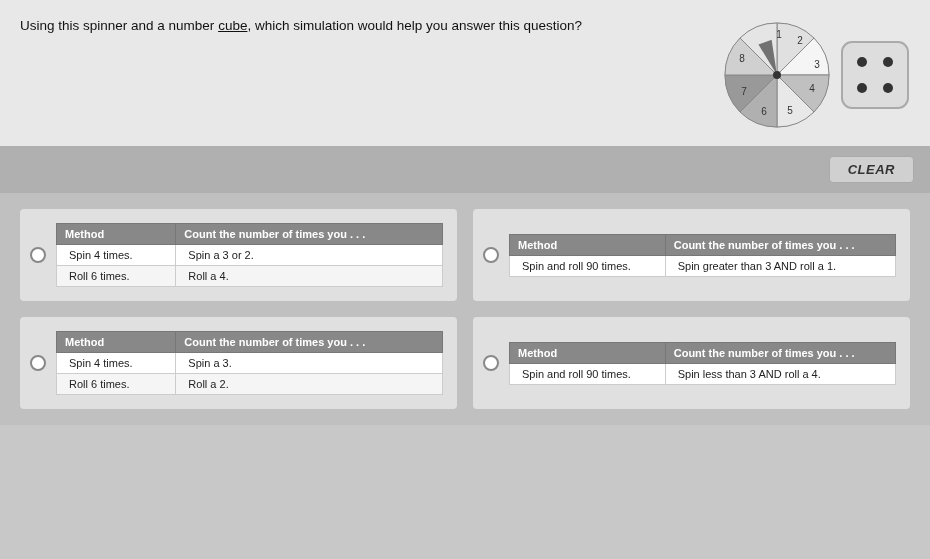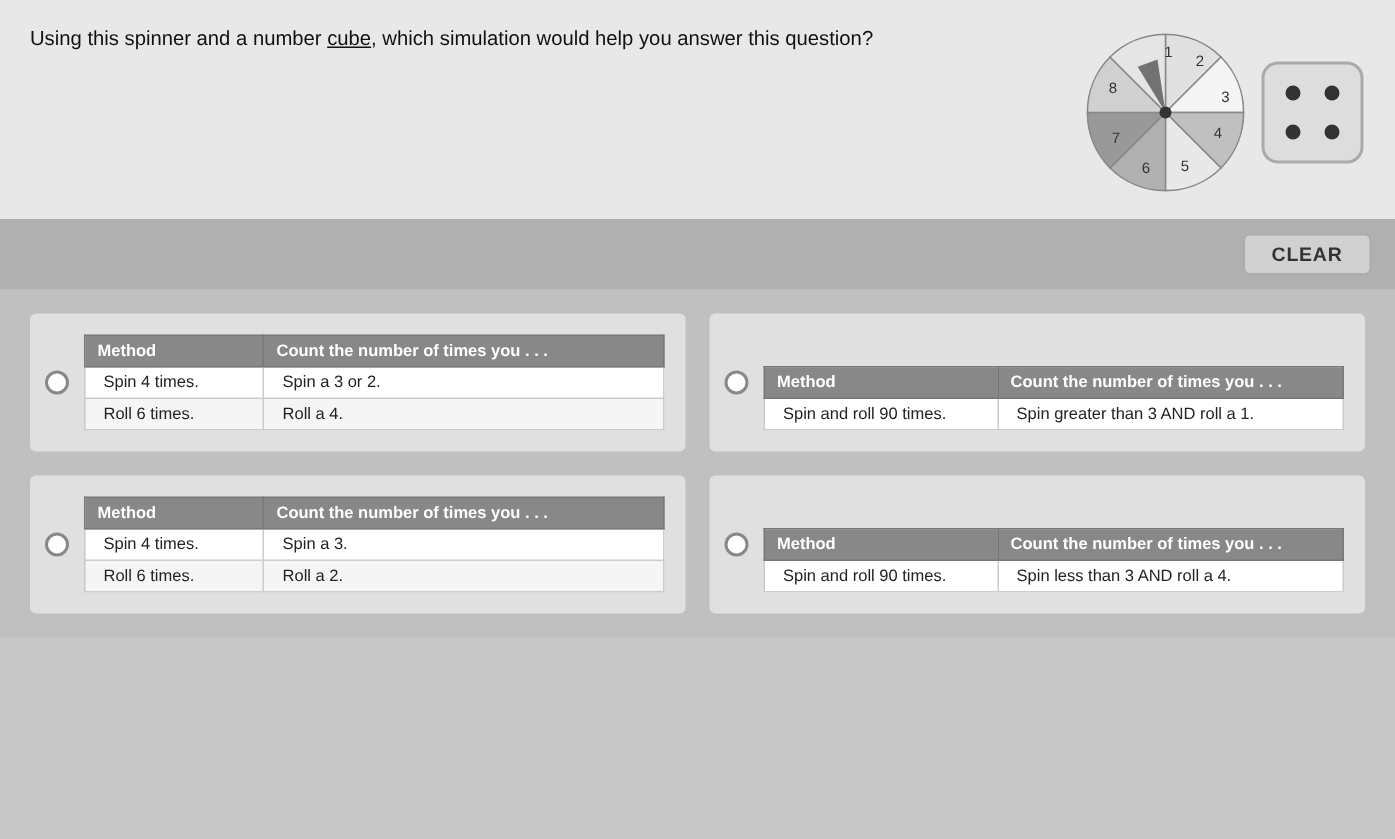--- a/index.html
+++ b/index.html
@@ -60,20 +60,21 @@
     }
 
     .btn {
       padding: 5px 18px;
       border: none;
       border-radius: 4px;
       font-size: 13px;
       font-weight: bold;
       cursor: pointer;
       letter-spacing: 0.5px;
+      font-style: italic;
     }
 
     .btn-clear {
       background: #d0d0d0;
       color: #333;
       border: 1px solid #aaa;
     }
 
     .btn-check {
       background: #d0d0d0;
@@ -89,21 +90,21 @@
       gap: 16px;
       padding: 16px 20px;
     }
 
     .option-card {
       background: #e0e0e0;
       border-radius: 4px;
       padding: 14px 14px 14px 36px;
       position: relative;
       display: flex;
-      align-items: flex-end;
+      align-items: center;
     }
 
     .radio-circle {
       position: absolute;
       left: 10px;
       top: 50%;
       transform: translateY(-50%);
       width: 16px;
       height: 16px;
       border-radius: 50%;

